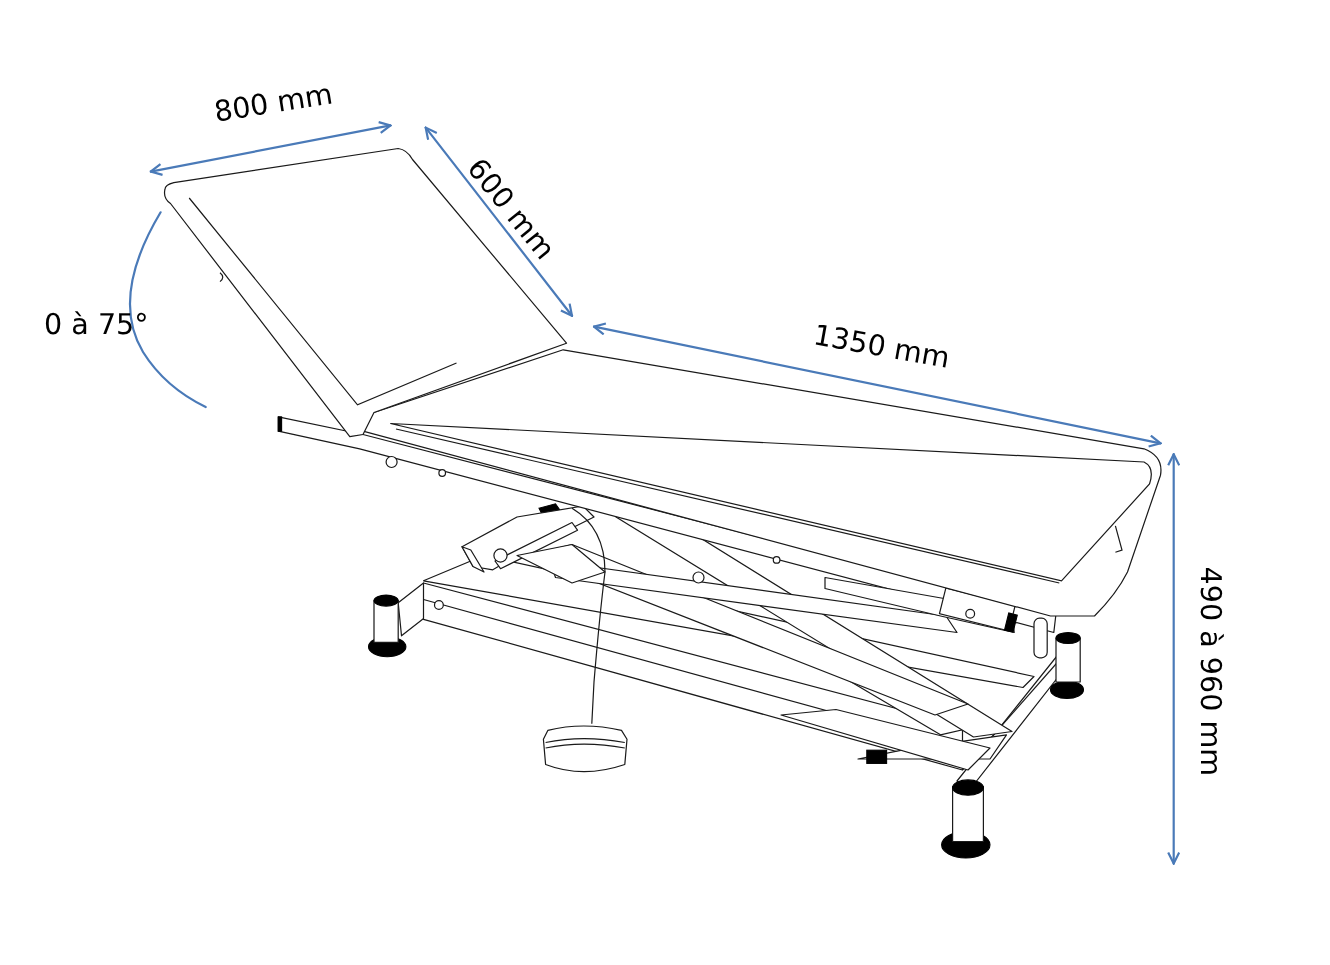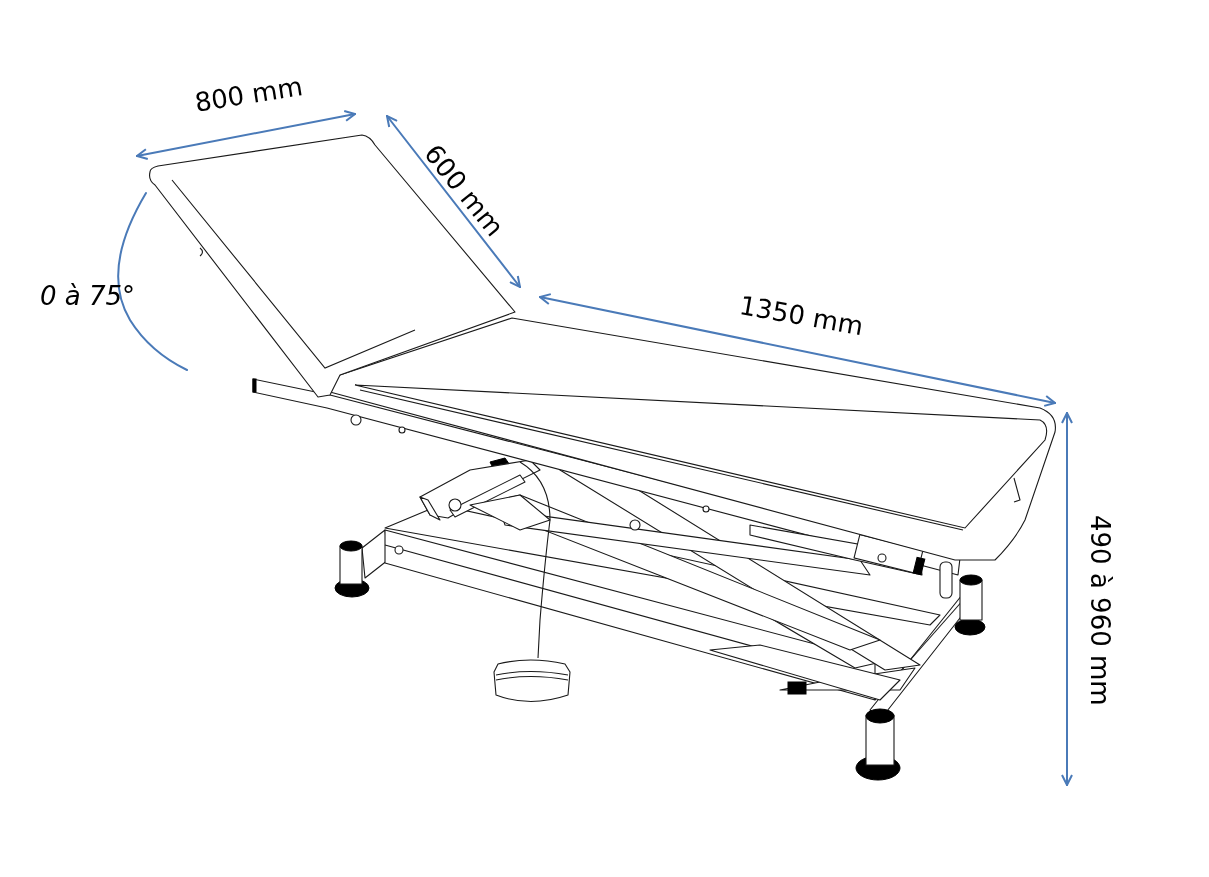--- a/index.html
+++ b/index.html
@@ -142,14 +142,14 @@
 
   
   <div class="dim-label" style="left:193px; top:90px; transform: rotate(-9deg); transform-origin: left top;">800 mm</div>
 
   <div class="dim-label" style="left:440px; top:140px; transform: rotate(51deg); transform-origin: left top;">600 mm</div>
 
   <div class="dim-label" style="left:742px; top:292px; transform: rotate(10deg); transform-origin: left top;">1350 mm</div>
 
   <div class="dim-label" style="left:1113px; top:515px; transform: rotate(90deg); transform-origin: left top;">490 à 960 mm</div>
 
-  <div class="dim-label" style="left:40px; top:283px;font-style:italic;">0 à 75°</div>
+  <div class="dim-label" style="left:40px; top:283px;">0 à 75°</div>
 </div>
 
 </body></html>

